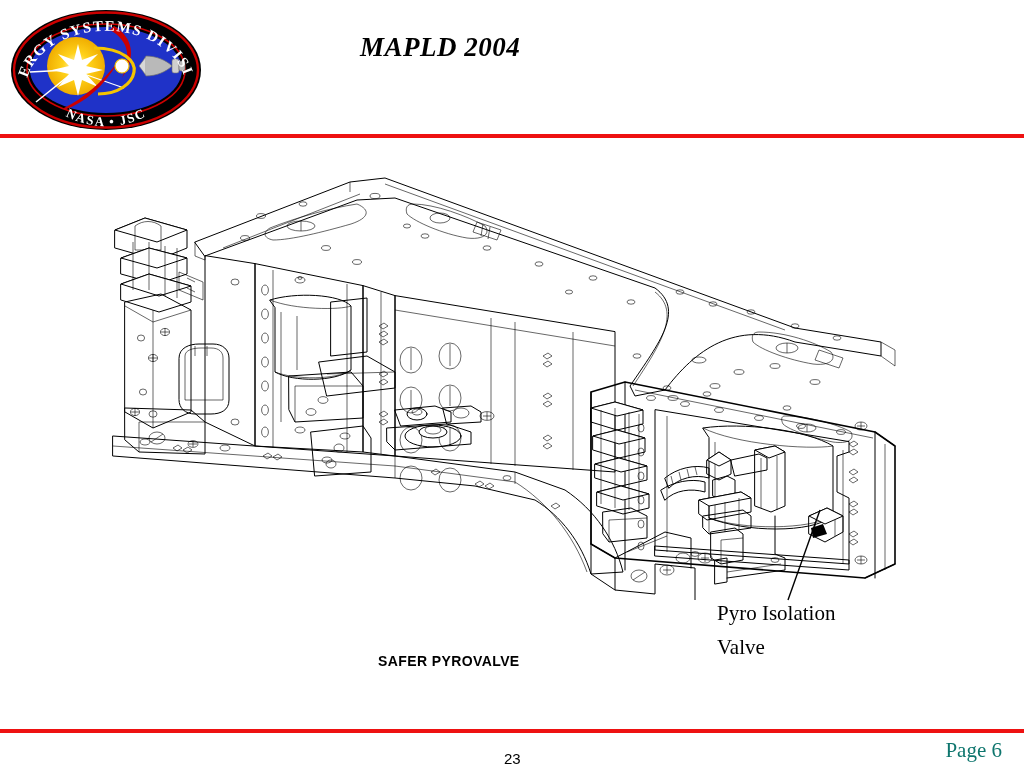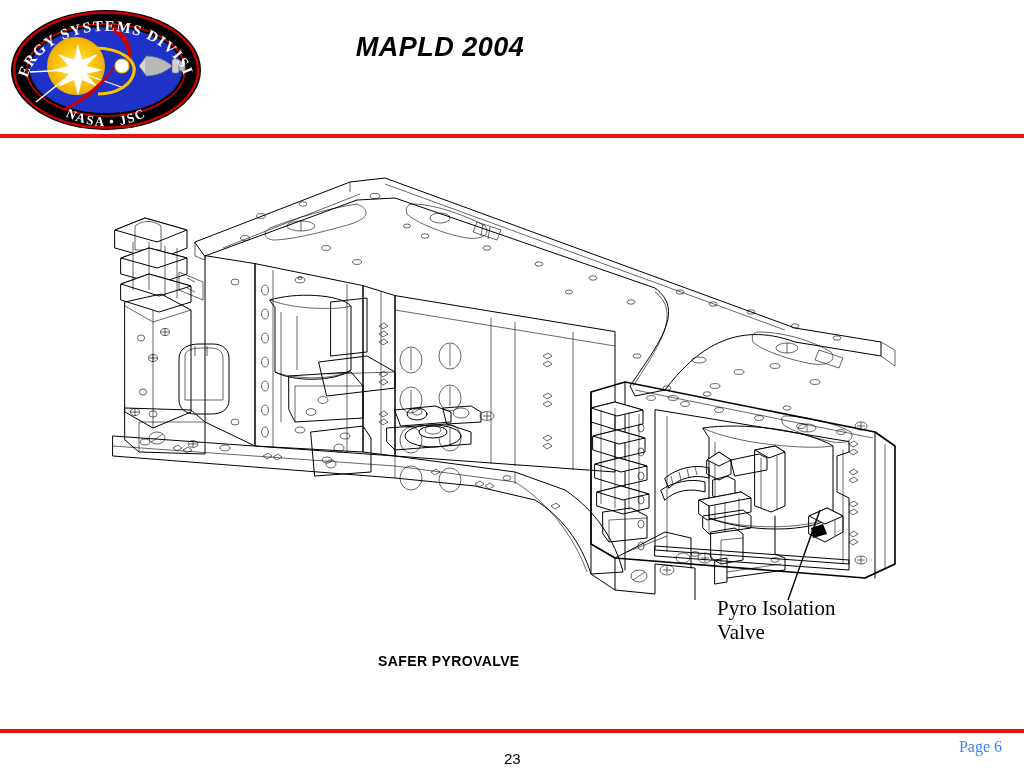--- a/index.html
+++ b/index.html
@@ -26,21 +26,21 @@
     top: 4px;
     width: 200px;
     height: 128px;
   }
   #slide-title {
     position: absolute;
     left: 0;
     top: 32px;
     width: 880px;
     text-align: center;
-    font-family: Liberation Sans, sans-serif;
+    font-family: Liberation Serif, serif;
     font-weight: bold;
     font-style: italic;
     font-size: 27px;
     letter-spacing: 0.5px;
     color: #000000;
   }
   .rule-red {
     position: absolute;
     left: 0;
     width: 1024px;
@@ -81,21 +81,21 @@
   #drawing-svg .fillk { fill: #000000; stroke: none; }
 
   
   #callout-pyro {
     position: absolute;
     left: 717px;
     top: 596px;
     width: 200px;
     font-family: "Liberation Serif", serif;
     font-size: 21px;
-    line-height: 24px;
+    line-height: 34px;
     color: #000000;
     white-space: pre-line;
   }
   #leader-svg {
     position: absolute;
     left: 770px;
     top: 500px;
     width: 70px;
     height: 105px;
   }
@@ -117,22 +117,22 @@
     top: 750px;
     font-family: "Liberation Sans", sans-serif;
     font-size: 15px;
     color: #000000;
   }
   #footer-page {
     position: absolute;
     right: 22px;
     top: 738px;
     font-family: "Liberation Serif", serif;
-    font-size: 16px;
-    color: #3b82f6;
+    font-size: 21px;
+    color: #0f766e;
   }
 
   
   #logo-svg { display: block; width: 200px; height: 128px; }
 </style>
 </head>
 <body>
 
 <div id="slide">
 

